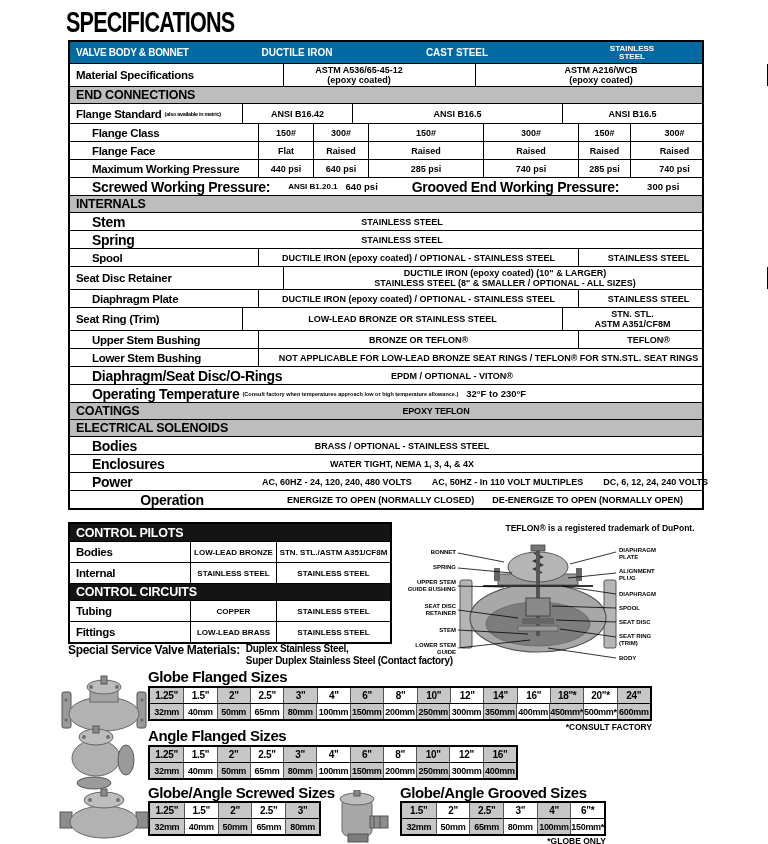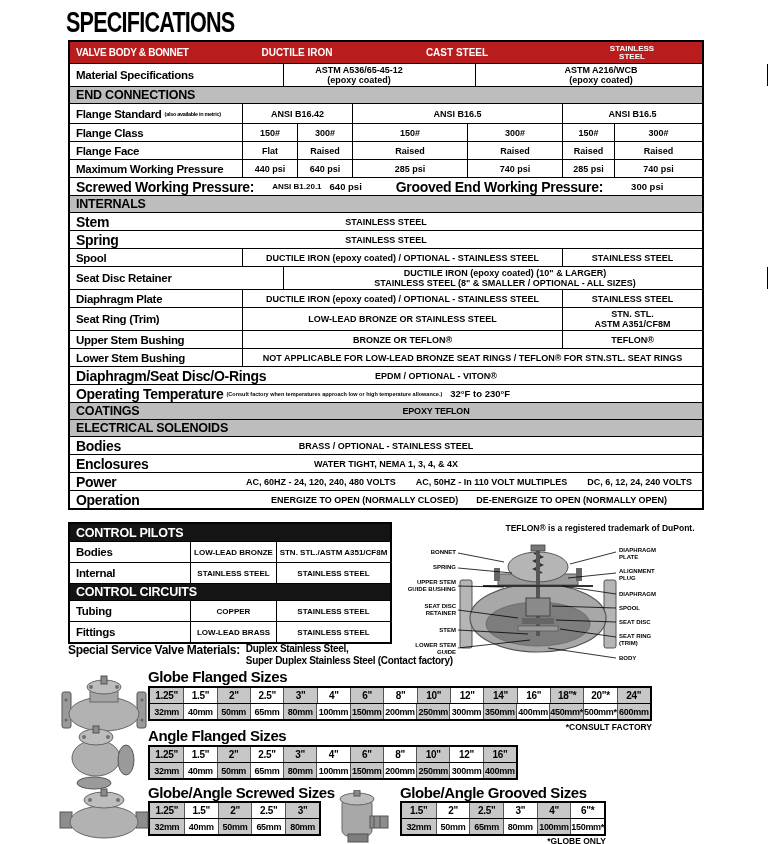--- a/index.html
+++ b/index.html
@@ -16,32 +16,32 @@
   
   #spec-table { position:absolute; left:68px; top:40px; width:636px; border:2px solid #000; background:#fff; }
   .srow { display:grid; grid-template-columns:172px 55px 55px 115px 95px 52px 88px; border-top:1.5px solid #000; }
   .srow:first-child { border-top:none; }
   .c { border-left:1.2px solid #000; display:flex; align-items:center; justify-content:center;
        text-align:center; font-weight:bold; font-size:9px; line-height:10px; padding:1px 2px; white-space:pre-line; }
   .c.nob { border-left:none; }
   .c.lbl { border-left:none; justify-content:flex-start; text-align:left; font-size:11.5px; letter-spacing:-0.3px; padding-left:6px; }
   .sp-di { grid-column:2/4; } .sp-cs { grid-column:4/6; } .sp-ss { grid-column:6/8; }
   .sp-mid { grid-column:2/6; } .sp-all { grid-column:2/8; }
-  .hd { background:#b91c1c; color:#fff; min-height:21px; }
+  .hd { background:#0369a1; color:#fff; min-height:21px; }
   .hd .lbl { font-size:13.5px; }
   .hd .c { font-size:10px; line-height:10px; }
   .hd .small { font-size:8px; line-height:8px; }
   .bar { grid-column:1/8; background:#bdbdbd; display:flex; align-items:center;
          font-weight:bold; font-size:12.5px; letter-spacing:-0.2px; padding:1px 6px; min-height:16px; position:relative; }
   .bar .bar-val { position:absolute; left:100px; right:0; text-align:center; font-size:9px; }
   .frow { grid-column:1/8; position:relative; display:flex; align-items:center; min-height:17px; }
   .frow .flbl { font-size:14px; font-weight:bold; letter-spacing:-0.3px; padding-left:6px; z-index:1; }
   .frow .fval { position:absolute; left:0; right:0; text-align:center; font-size:9px; font-weight:bold; }
   .frow .fval.off { left:100px; }
-  .mh18 { min-height:18px; } .mh20 { min-height:20px; } .mh22 { min-height:22px;gap:41px; }
+  .mh18 { min-height:18px;padding-left:16px; } .mh20 { min-height:20px; } .mh22 { min-height:22px;gap:41px; }
   .inline-note { font-size:5.5px; font-weight:bold; margin-left:3px; }
   .inline-val { font-size:9.5px; font-weight:bold; margin-left:8px; }
   .inline-std { font-size:8px; font-weight:bold; margin-left:18px; }
   .gap { margin-left:28px; }
   .spread { flex:1; display:flex; justify-content:space-around; align-items:center; }
   .spread span { font-size:9px; font-weight:bold; }
   .centerpair { flex:1; display:flex; justify-content:center; gap:18px; align-items:center; }
   .centerpair span { font-size:9px; font-weight:bold; }
   
   #ctrl-table { position:absolute; left:68px; top:522px; width:324px; border:2px solid #000; background:#fff; }
@@ -238,21 +238,21 @@
       <span class="flbl" style="width:166px;">Power</span>
       <span class="spread">
         <span>AC, 60HZ - 24, 120, 240, 480 VOLTS</span>
         <span>AC, 50HZ - In 110 VOLT MULTIPLES</span>
         <span>DC, 6, 12, 24, 240 VOLTS</span>
       </span>
     </div>
   </div>
   <div class="srow mh18">
     <div class="frow">
-      <span class="flbl" style="width:166px;">Operation</span>
+      <span class="flbl" style="width:166px;text-align:center;">Operation</span>
       <span class="centerpair">
         <span>ENERGIZE TO OPEN (NORMALLY CLOSED)</span>
         <span>DE-ENERGIZE TO OPEN (NORMALLY OPEN)</span>
       </span>
     </div>
   </div>
 </div>
 
 <div id="ctrl-table">
   <div class="cbar">CONTROL PILOTS</div>

